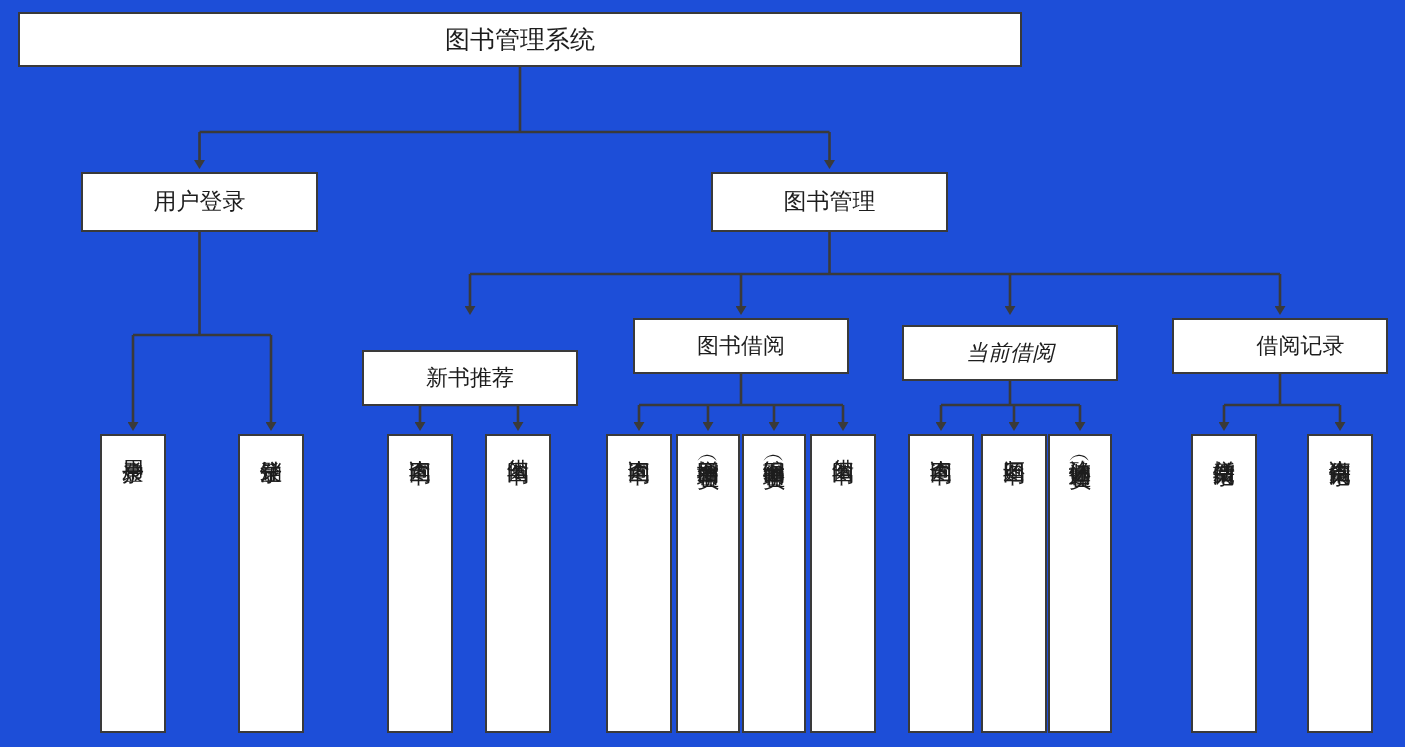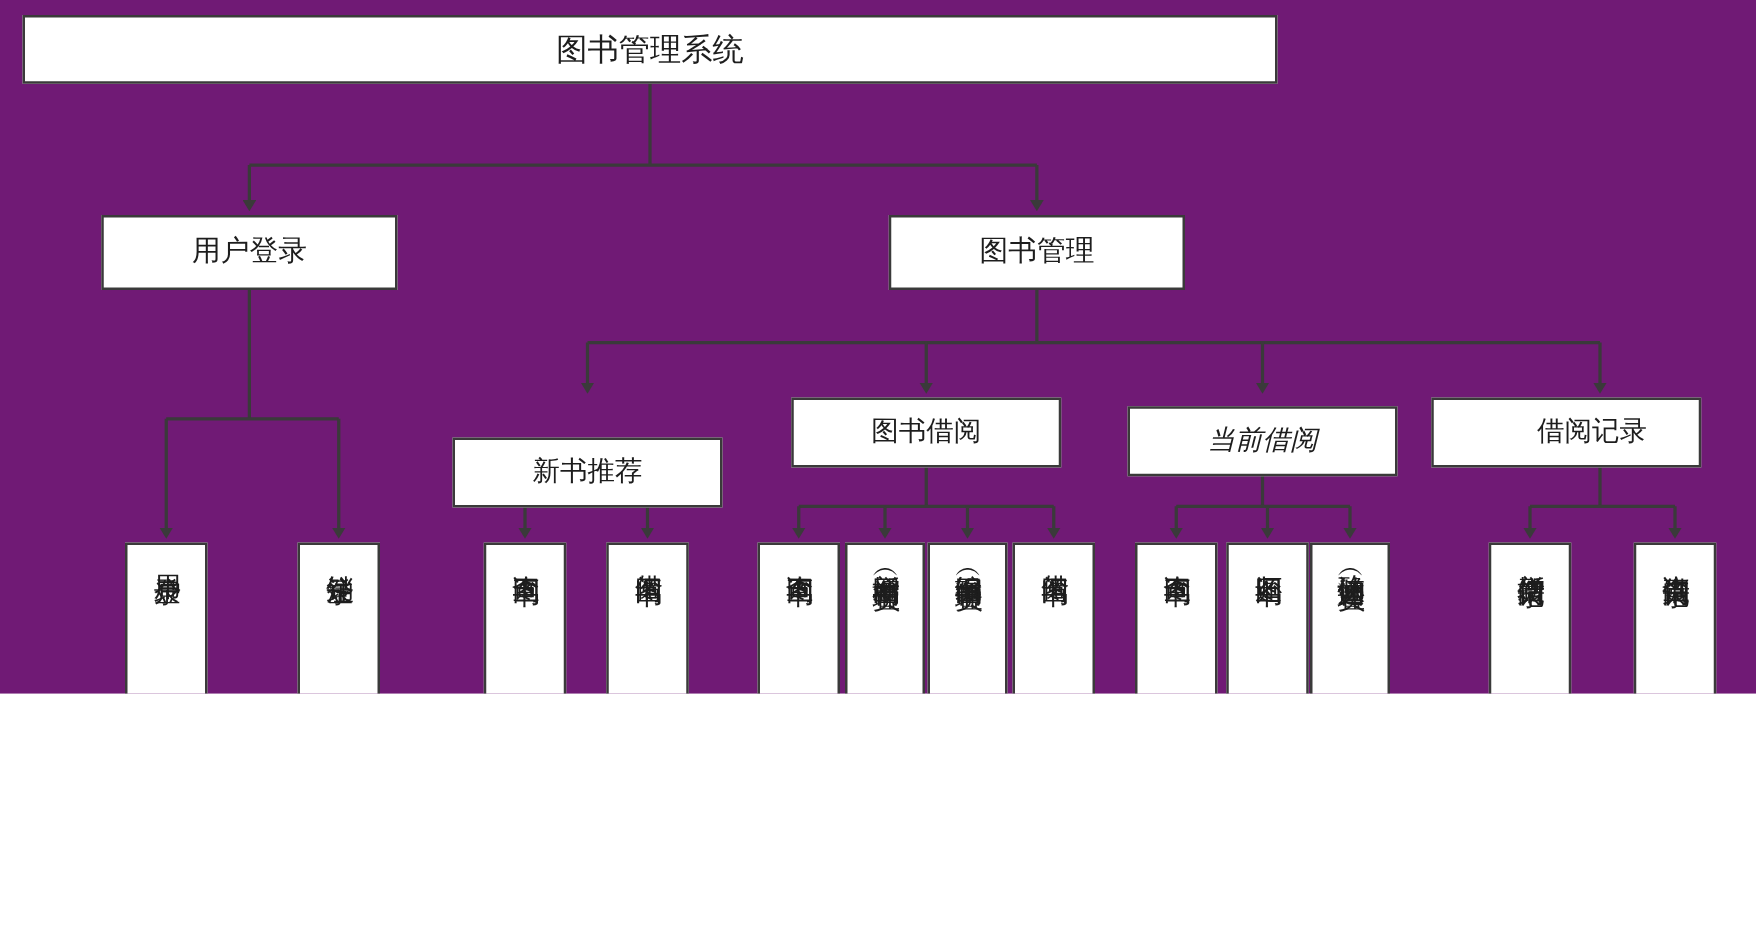--- a/index.html
+++ b/index.html
@@ -7,22 +7,22 @@
     margin: 0;
     padding: 0;
     background: #ffffff;
   }
   body {
     font-family: "DejaVu Sans", "Liberation Sans", sans-serif;
   }
   #diagram-root {
     position: relative;
     width: 1405px;
-    height: 555px;
-    background: #701a75;
+    height: 747px;
+    background: #1d4ed8;
     overflow: hidden;
   }
   svg.edges {
     position: absolute;
     left: 0;
     top: 0;
     width: 1405px;
     height: 747px;
     pointer-events: none;
   }
@@ -131,21 +131,21 @@
       </div>
       <div class="node horiz" style="left: 362px; top: 318px; width: 216px; height: 56px; border-color: rgb(58, 58, 58); background: rgb(255, 255, 255); margin-top: 32px;">
         <span class="node-label t-tier3" style="color: rgb(29, 29, 29);">新书推荐</span>
       </div>
       <div class="node horiz" style="left: 633px; top: 318px; width: 216px; height: 56px; border-color: rgb(58, 58, 58); background: rgb(255, 255, 255);">
         <span class="node-label t-tier3" style="color: rgb(29, 29, 29);">图书借阅</span>
       </div>
       <div class="node horiz" style="left: 902px; top: 325px; width: 216px; height: 56px; border-color: rgb(58, 58, 58); background: rgb(255, 255, 255); font-style: italic;">
         <span class="node-label t-tier3" style="color: rgb(29, 29, 29);">当前借阅</span>
       </div>
-      <div class="node horiz" style="left: 1145px; top: 318px; width: 216px; height: 56px; border-color: rgb(58, 58, 58); background: rgb(255, 255, 255); padding-left: 41px;">
+      <div class="node horiz" style="left: 1172px; top: 318px; width: 216px; height: 56px; border-color: rgb(58, 58, 58); background: rgb(255, 255, 255); padding-left: 41px;">
         <span class="node-label t-tier3" style="color: rgb(29, 29, 29);">借阅记录</span>
       </div>
       <div class="node vert" style="left: 100px; top: 434px; width: 66px; height: 299px; border-color: rgb(58, 58, 58); background: rgb(255, 255, 255);">
         <span class="node-label t-leaf" style="color: rgb(29, 29, 29);">用户登录</span>
       </div>
       <div class="node vert" style="left: 238px; top: 434px; width: 66px; height: 299px; border-color: rgb(58, 58, 58); background: rgb(255, 255, 255);">
         <span class="node-label t-leaf" style="color: rgb(29, 29, 29);">注销登录</span>
       </div>
       <div class="node vert" style="left: 387px; top: 434px; width: 66px; height: 299px; border-color: rgb(58, 58, 58); background: rgb(255, 255, 255);">
         <span class="node-label t-leaf" style="color: rgb(29, 29, 29);">查询图书</span>

